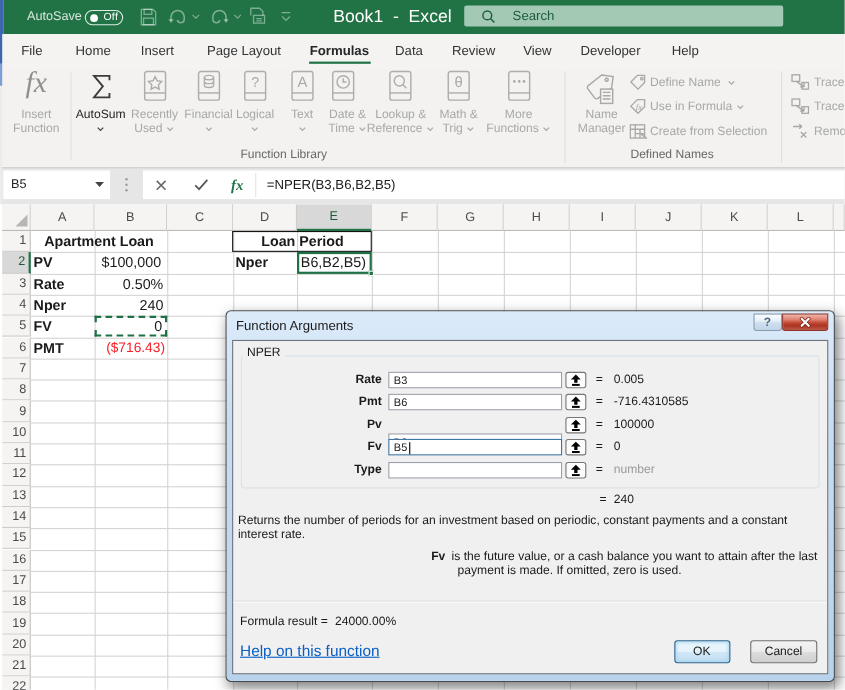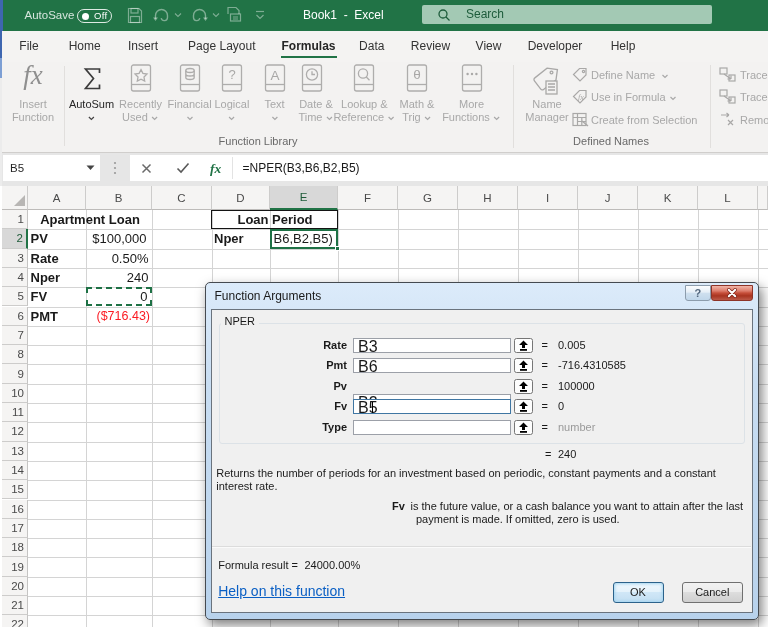--- a/index.html
+++ b/index.html
@@ -43,21 +43,21 @@
   #dlgclient{position:absolute;left:5px;top:26px;width:540px;height:302px;background:#f0f0f0;
        border:1px solid #6a737d;}
   .dtxt{position:absolute;font-size:11px;color:#1a1a1a;white-space:nowrap;}
   .din{position:absolute;background:#fff;border:1px solid #9ca0a8;}
   .dbtn{position:absolute;border:1px solid #707070;border-radius:3px;
         background:linear-gradient(#f2f2f2,#ebebeb 50%,#dddddd 50%,#cfcfcf);
         font-size:11px;color:#1a1a1a;display:flex;align-items:center;justify-content:center;
         box-sizing:border-box;}
   #okbtn{border-color:#2c628b;background:linear-gradient(#eff7fd,#e4f2fb 50%,#d0e7f7 50%,#c3def2);
         box-shadow:inset 0 0 3px 1px #a4d5f0;}
-  .fin{position:absolute;left:4px;top:1px;line-height:13px;font-size:16px;color:#1a1a1a;}
+  .fin{position:absolute;left:4px;top:1px;line-height:13px;font-size:10px;color:#1a1a1a;}
   .cbtn{position:absolute;width:19px;height:15px;background:#fdfdfd;border:1px solid #767676;
         border-radius:2.5px;box-sizing:border-box;display:flex;align-items:center;justify-content:center;}
   #helpbtn,#closebtn{top:1.5px;height:16.5px;display:flex;align-items:center;justify-content:center;
         border:1px solid #8c9cac;box-sizing:border-box;}
   #helpbtn{left:479px;width:25.5px;border-radius:0 0 3px 3px;font-size:11px;
         background:linear-gradient(#fbfdfe,#e5eef7 45%,#cfe0ef 50%,#c0d6ea);}
   #closebtn{left:504.5px;width:42px;border-radius:0 0 3px 3px;border-color:#8e3327;
         background:linear-gradient(#f1b5a8,#dd7d6c 35%,#c64f3a 50%,#a93420 70%,#bb5948);}
 </style>
 </head>
@@ -99,21 +99,21 @@
       </svg>
     <svg class="abs" style="left:223.5px;top:6px;" width="17" height="19" viewBox="0 0 17 19" fill="none" stroke="rgba(255,255,255,.42)" stroke-width="1.2">
       <path d="M2 8 V1.5 H10 L13 4.5 V8"></path>
         <rect x="4.5" y="8" width="10" height="7"></rect>
         <path d="M7 11 H12 M7 13 H12"></path>
     </svg>
     <svg class="abs" style="left:251.5px;top:10px;" width="12" height="11" viewBox="0 0 12 11" fill="none" stroke="rgba(255,255,255,.42)" stroke-width="1.2">
       <path d="M2 1.5 H10"></path>
         <path d="M2.5 5 L6 8.5 L9.5 5"></path>
     </svg>
-    <div class="abs" style="left:300.5px;top:0;height:31px;line-height:31px;font-size:12px;color:#fff;">Book1&nbsp;&nbsp;-&nbsp;&nbsp;Excel</div>
+    <div class="abs" style="left:300.5px;top:0;height:31px;line-height:31px;font-size:16px;color:#fff;">Book1&nbsp;&nbsp;-&nbsp;&nbsp;Excel</div>
 
     <div class="abs" style="left:419.5px;top:5px;width:290px;height:19px;background:#a3c9b4;border-radius:2px;"></div>
     <svg class="abs" style="left:434.5px;top:8px;" width="14" height="14" viewBox="0 0 14 14" fill="none" stroke="#1d5c3b" stroke-width="1.3">
       <circle cx="6" cy="6" r="4"></circle>
         <path d="M9 9 L12.5 12.5"></path>
     </svg>
     <div class="abs" style="left:463.5px;top:5px;height:19px;line-height:19px;font-size:12px;color:#1d5c3b;">Search</div>
   </div>
   <div class="abs" id="tabrow">
     <div class="tab" style="left:27px;">File</div>

